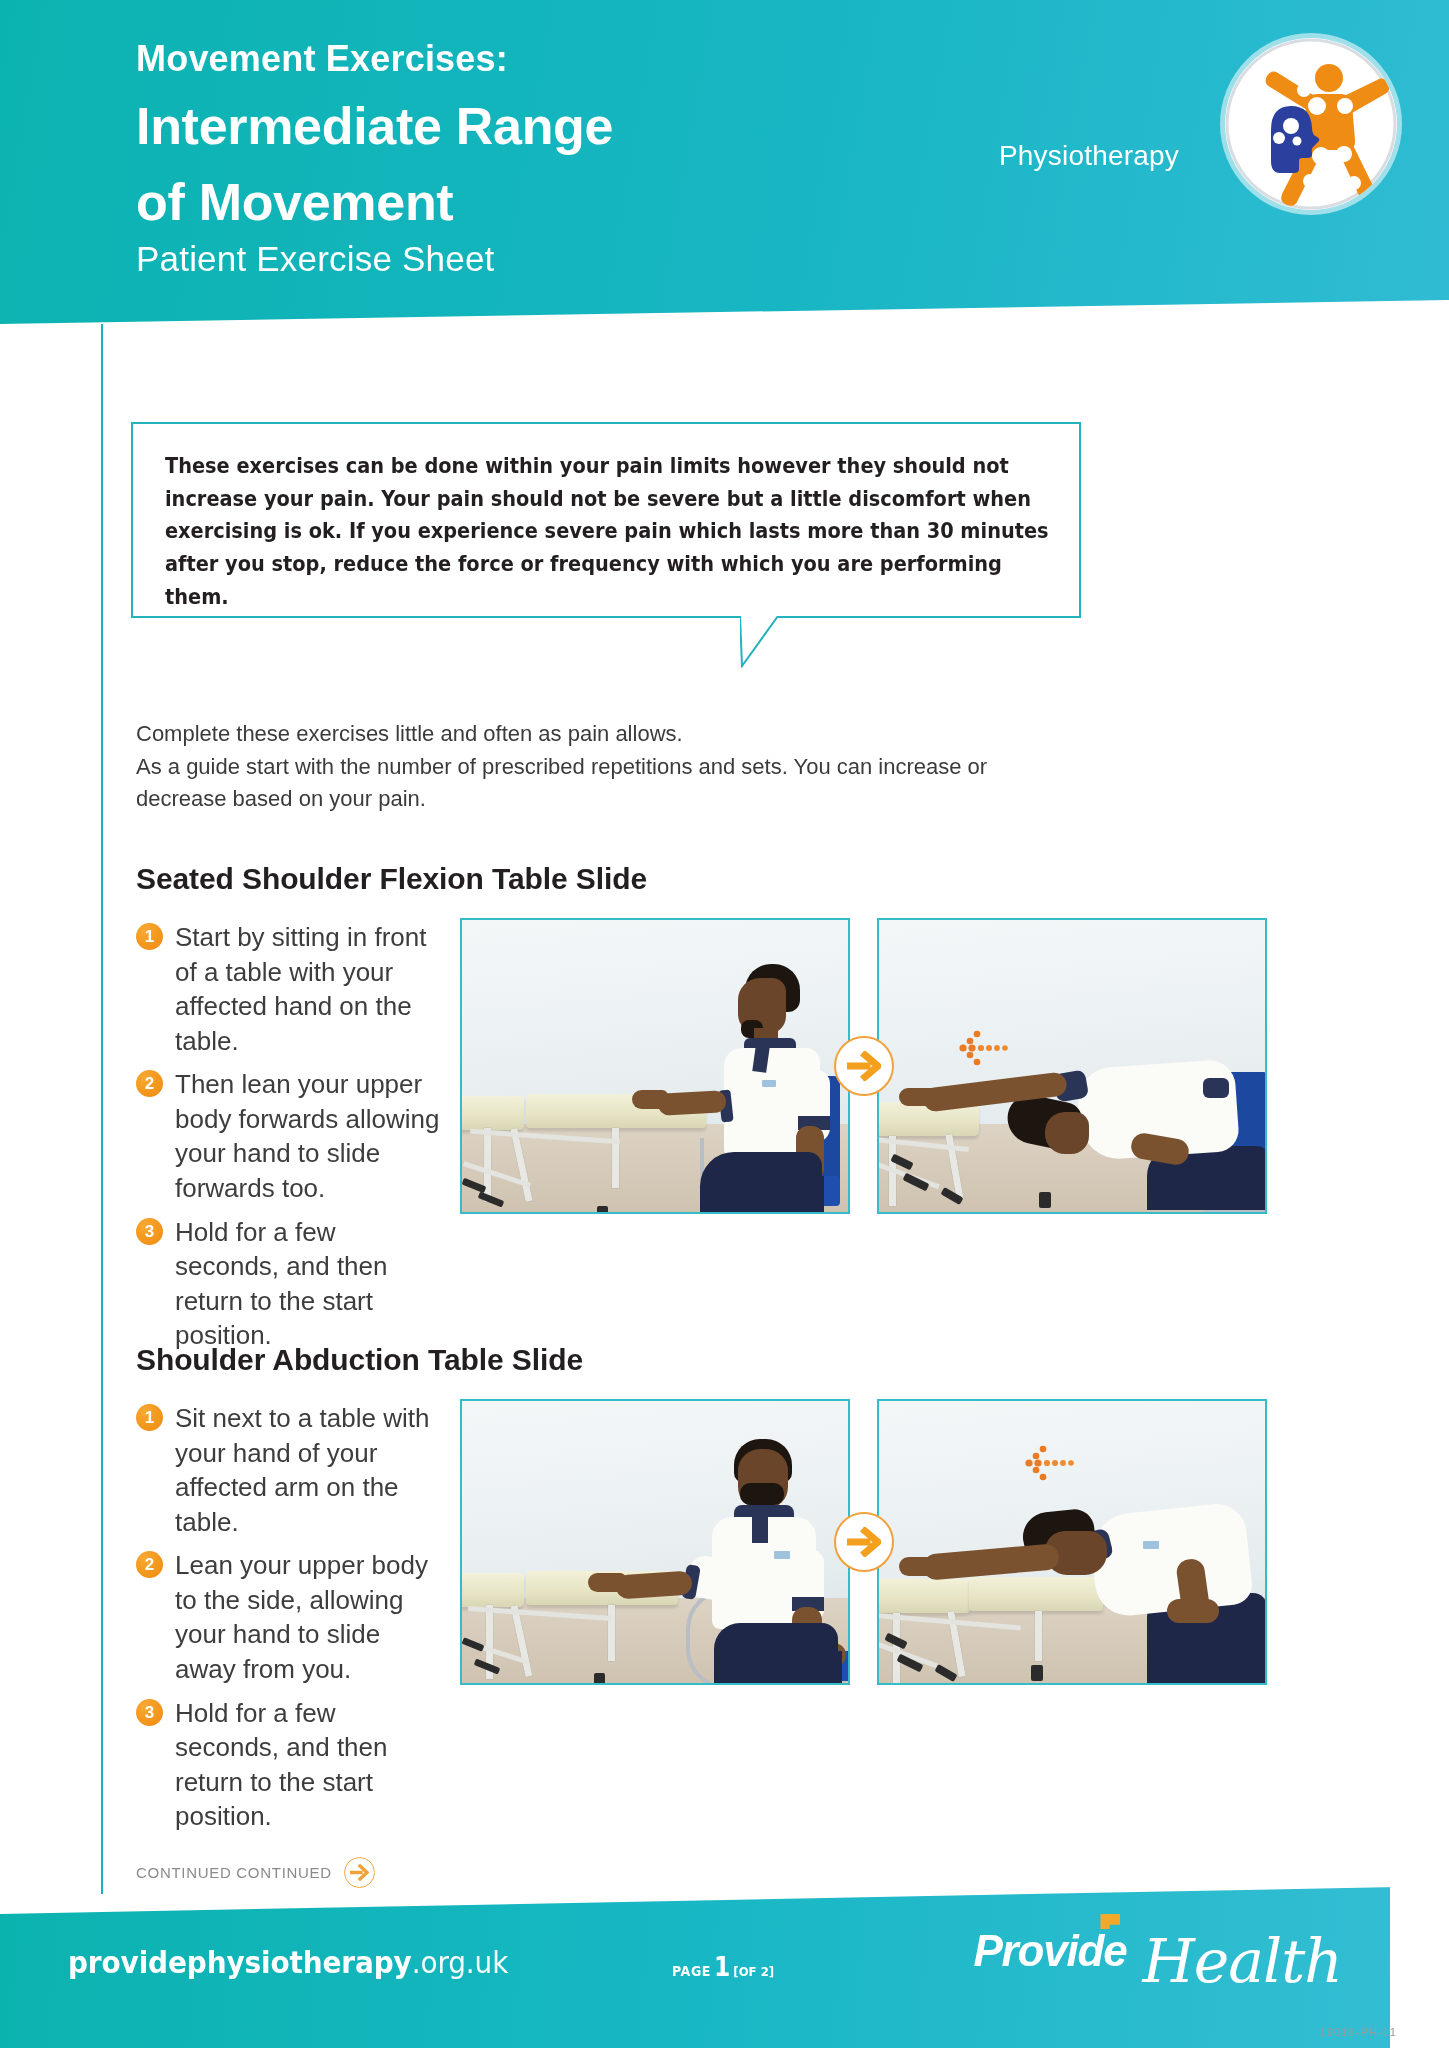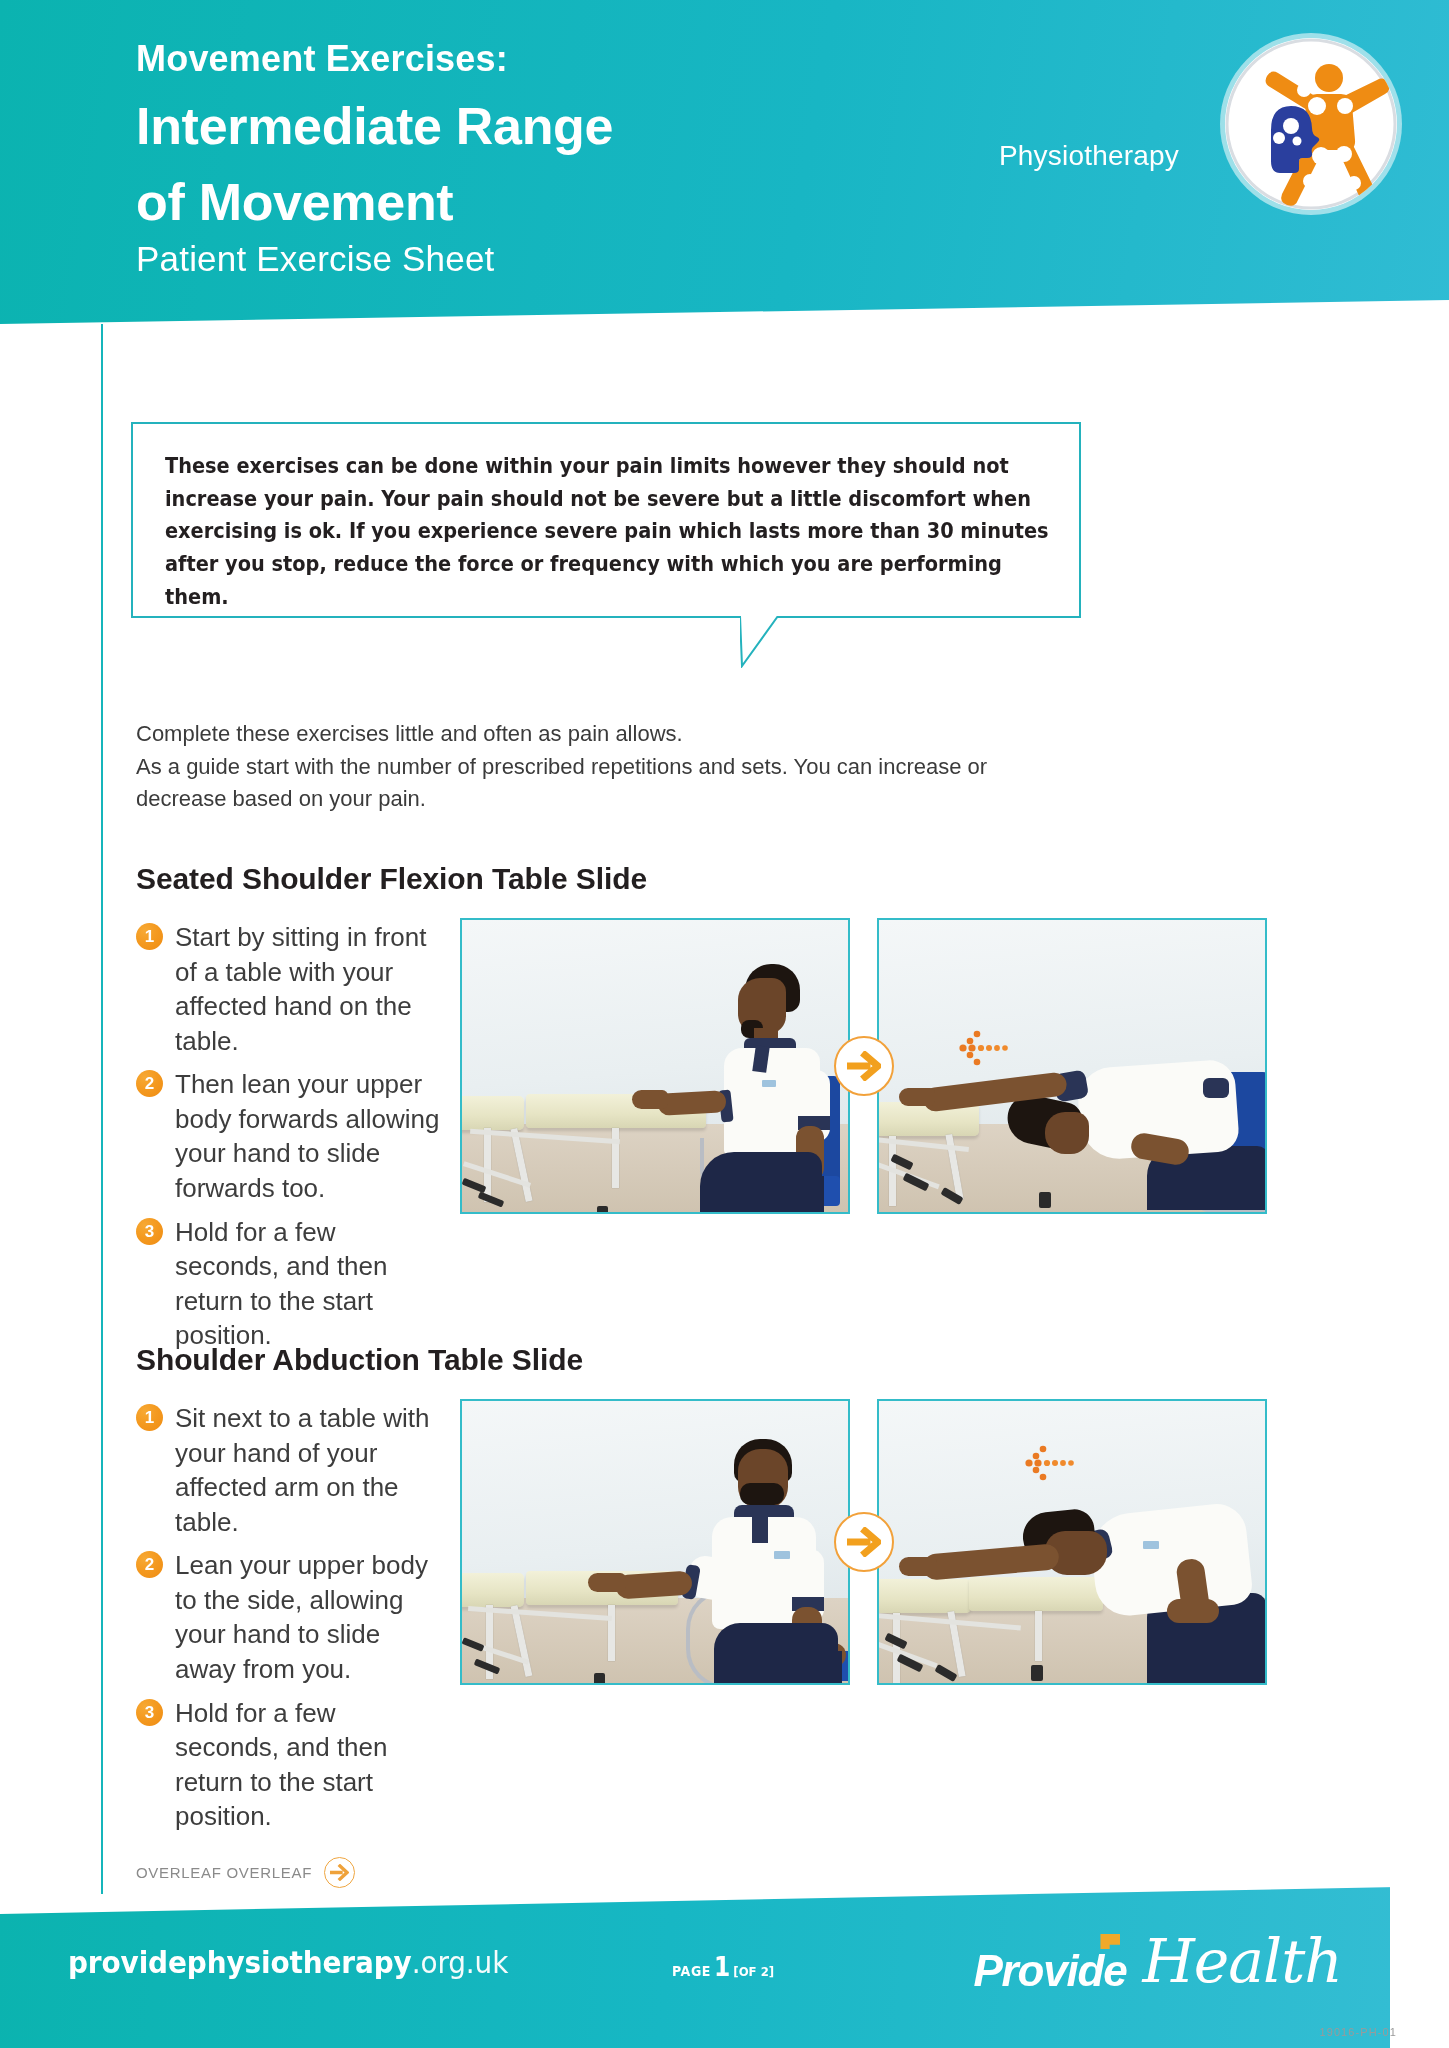--- a/index.html
+++ b/index.html
@@ -281,21 +281,21 @@
     white-space: nowrap;
     font-family: "DejaVu Sans Condensed", "Liberation Sans Narrow", "Liberation Sans", sans-serif;
   }
   #footer-page .pg-word { font-size: 14px; font-weight: bold; letter-spacing: 0.6px; }
   #footer-page .pg-num  { font-size: 26px; font-weight: bold; margin: 0 3px; }
   #footer-page .pg-of   { font-size: 13px; font-weight: bold; }
 
   #footer-brand {
     position: absolute;
     right: 48px; top: 48px;
-    display: flex; align-items: flex-end;
+    display: flex; align-items: flex-start;
   }
   #fb-provide {
     position: relative;
     font-size: 44px;
     font-weight: bold;
     color: #ffffff;
     font-style: italic;
     letter-spacing: -1.2px;
   }
   #fb-flag {
@@ -644,21 +644,21 @@
         <div class="mid-arrow">
           <svg width="34" height="30" viewBox="0 0 34 30" xmlns="http://www.w3.org/2000/svg">
             <path d="M2 15 H20 M18 4 L31 15 L18 26" fill="none" stroke="#f2a01e" stroke-width="7" stroke-linecap="square" stroke-linejoin="miter"></path>
           </svg>
         </div>
       </div>
     </div>
   </div>
 
   <div id="continued">
-    <span id="continued-label">OVERLEAF OVERLEAF</span>
+    <span id="continued-label">CONTINUED CONTINUED</span>
     <span id="continued-arrow">
       <svg width="19" height="17" viewBox="0 0 19 17" xmlns="http://www.w3.org/2000/svg">
         <path d="M1 8.5 H11 M10 2 L17 8.5 L10 15" fill="none" stroke="#efa23a" stroke-width="3.4" stroke-linecap="square" stroke-linejoin="miter"></path>
       </svg>
     </span>
   </div>
 
   <div id="footer">
     <div id="footer-url">
       <span class="bold">providephysiotherapy</span><span class="light">.org.uk</span>

